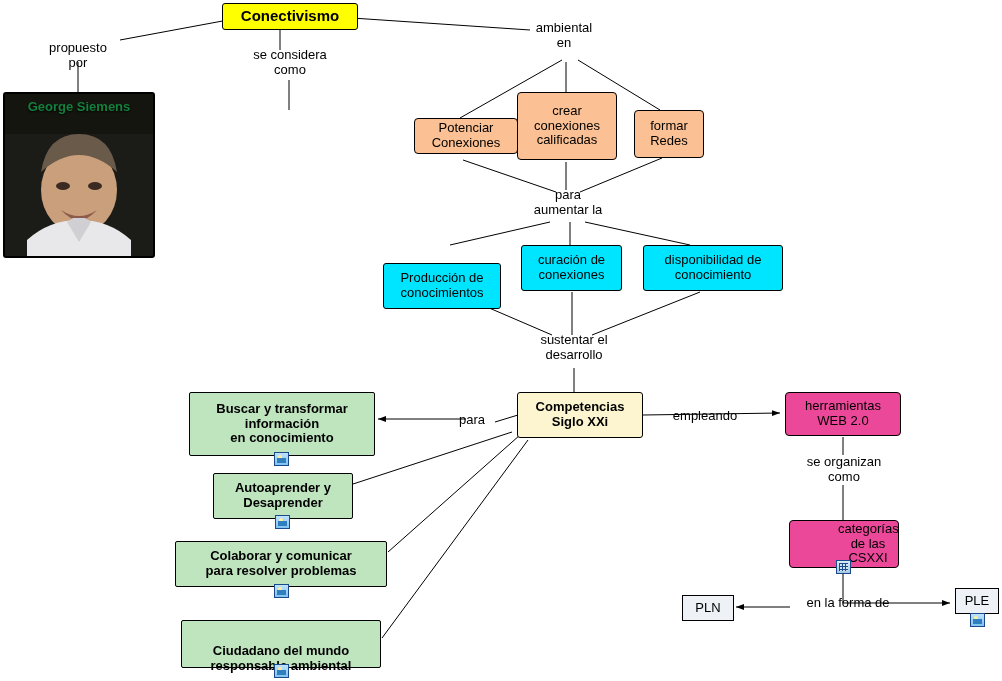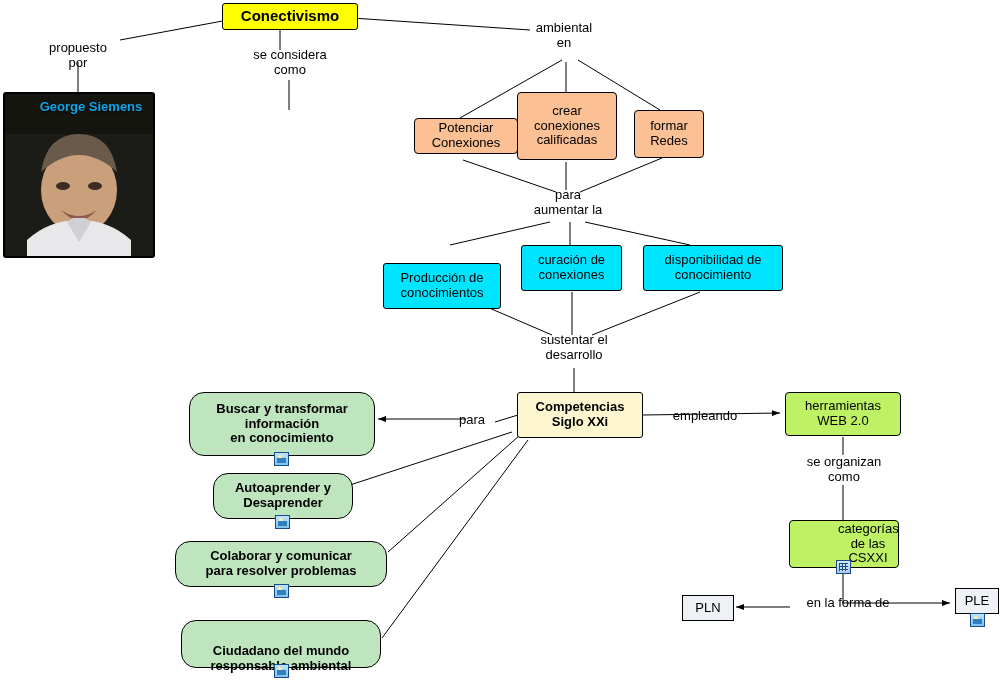--- a/index.html
+++ b/index.html
@@ -45,29 +45,29 @@
     background: #fbc093;
     border-radius: 4px;
   }
   .n-cyan {
     background: #00e5ff;
     border-radius: 3px;
   }
   .n-green {
     background: #bfe5bf;
     font-weight: bold;
-    border-radius: 15px;
+    border-radius: 2px;
   }
   .n-cream {
     background: #fdf5cf;
     font-weight: bold;
     border-radius: 3px;
   }
   .n-grey {
-    background: #bef264;
+    background: #ec4899;
     border-radius: 4px;
   }
   .n-pill {
     background: #eef2f7;
     border-radius: 0;
   }
   .label {
     position: absolute;
     font-size: 13px;
     color: #000;
@@ -78,24 +78,24 @@
   .photo {
     position: absolute;
     border: 2px solid #000;
     border-radius: 3px;
     background: #000;
     overflow: hidden;
   }
   .photo .pname {
     position: absolute;
     top: 6px;
-    left: 12px;
+    left: 0;
     width: 100%;
     text-align: center;
-    color: #0ea5e9;
+    color: #15803d;
     font-weight: bold;
     font-size: 13px;
     line-height: 1.15;
     z-index: 3;
     text-shadow: 0 1px 2px #000;
   }
   .photo .face {
     position: absolute;
     left: 0; top: 0;
     width: 100%; height: 100%;

